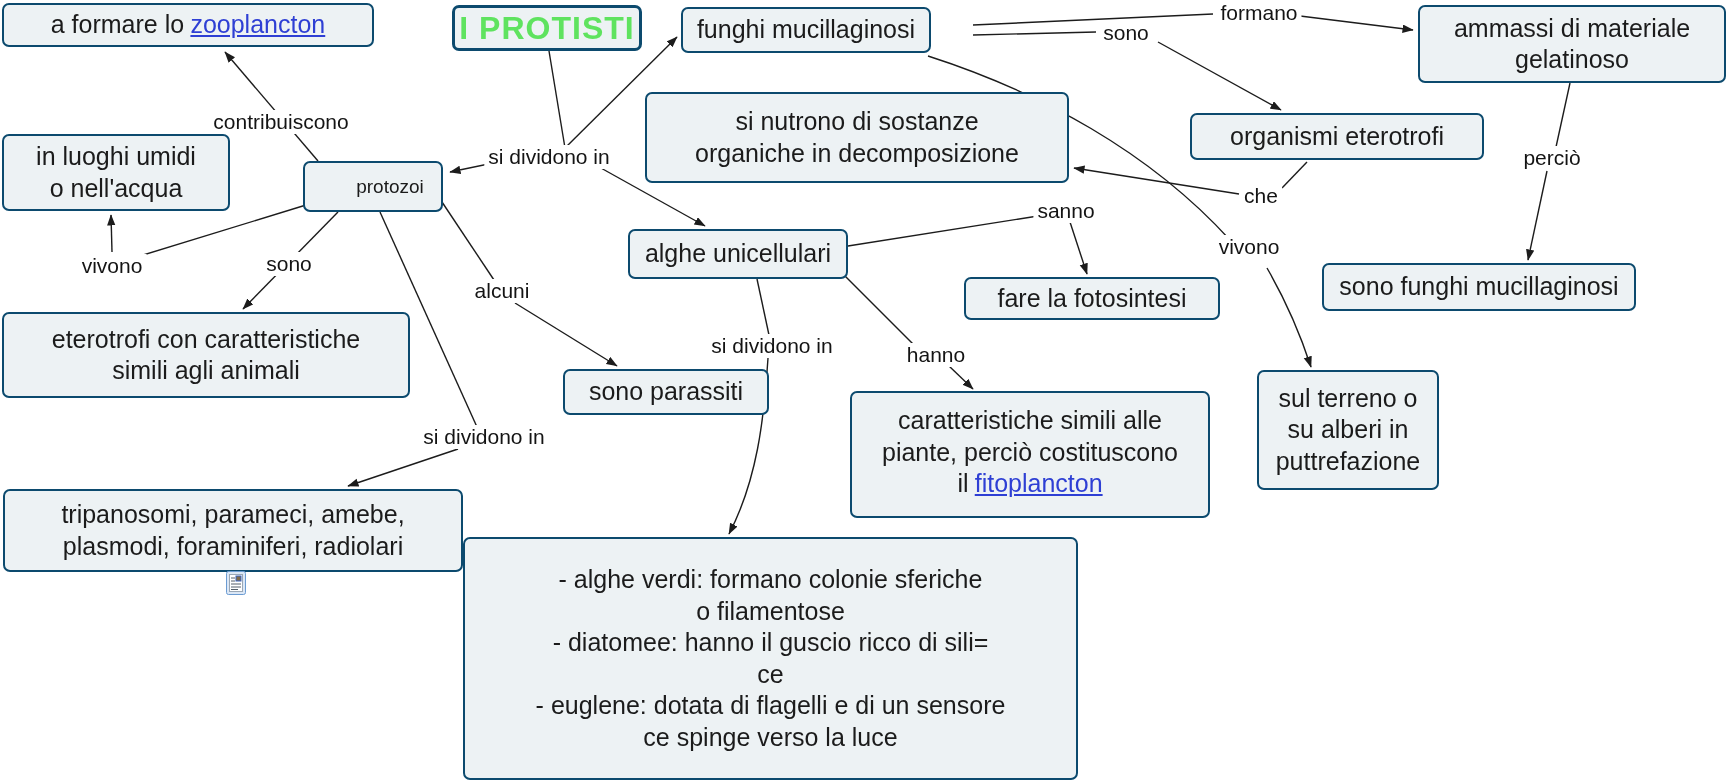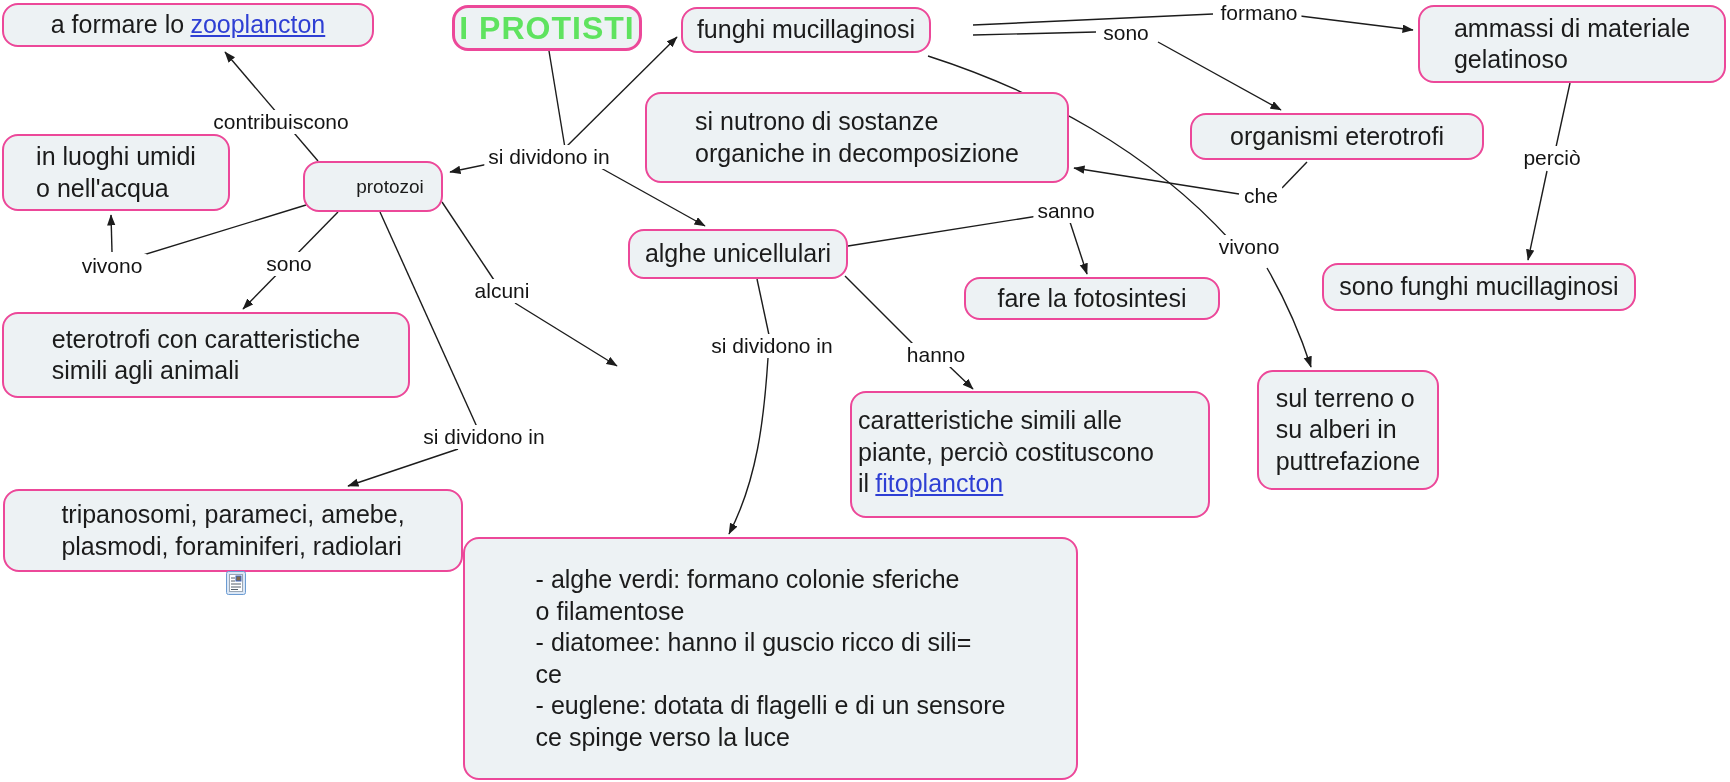--- a/index.html
+++ b/index.html
@@ -3,22 +3,22 @@
 <meta charset="utf-8">
 <style>
   html,body{margin:0;padding:0;background:#ffffff;}
   #canvas{
     position:relative;width:1730px;height:782px;overflow:hidden;
     font-family:"Liberation Sans","DejaVu Sans",sans-serif;background:#ffffff;
   }
   #edges{position:absolute;left:0;top:0;z-index:1;}
   .node{
     position:absolute;box-sizing:border-box;z-index:2;
-    background:#edf2f4;border:2px solid #ec4899;border-radius:16px;
-    display:flex;align-items:center;justify-content:center;
+    background:#edf2f4;border:2px solid #0c4a6e;border-radius:7px;
+    display:flex;align-items:center;justify-content:center;text-align:center;
     font-size:25px;line-height:1.26;color:#1b1b1b;padding:2px 8px;
     white-space:pre-line;
   }
   .node a{color:#2e3fd4;text-decoration:underline;margin-left:0.25em;}
   .title-node{font-weight:bold;font-size:32px;color:#5fe35f;letter-spacing:1px;border-width:3px;white-space:nowrap;}
   .protozoi-node{font-size:19px;padding-left:42px;}
   .edge-label{
     position:absolute;z-index:2;transform:translate(-50%,-50%);
     background:#ffffff;padding:0 4px;font-size:21px;color:#141414;white-space:nowrap;
   }
@@ -93,20 +93,21 @@
 
   <div class="node" style="left:628px;top:229px;width:220px;height:50px;padding:2px 4px;"><span>alghe unicellulari</span></div>
 
   <div class="node" style="left:964px;top:277px;width:256px;height:43px;"><span>fare la fotosintesi</span></div>
 
   <div class="node" style="left:1322px;top:263px;width:314px;height:48px;"><span>sono funghi mucillaginosi</span></div>
 
   <div class="node" style="left:2px;top:312px;width:408px;height:86px;"><span>eterotrofi con caratteristiche
 simili agli animali</span></div>
 
+  <div class="node" style="left:563px;top:369px;width:206px;height:46px;"><span>sono parassiti</span></div>
 
   <div class="node" style="left:850px;top:391px;width:360px;height:127px;display:block;padding:12px 6px;"><span>caratteristiche simili alle
 piante, perciò costituscono
 il</span><a href="#">fitoplancton</a></div>
 
   <div class="node" style="left:1257px;top:370px;width:182px;height:120px;"><span>sul terreno o
 su alberi in
 puttrefazione</span></div>
 
   <div class="node" style="left:3px;top:489px;width:460px;height:83px;"><span>tripanosomi, parameci, amebe,

